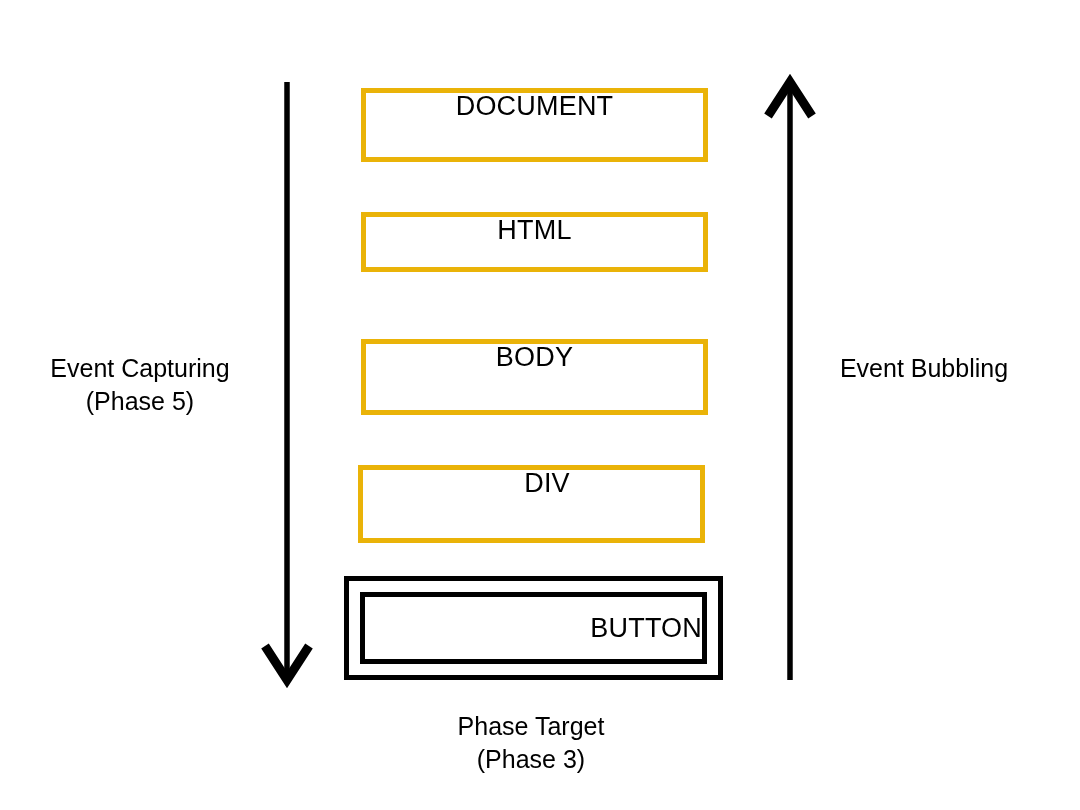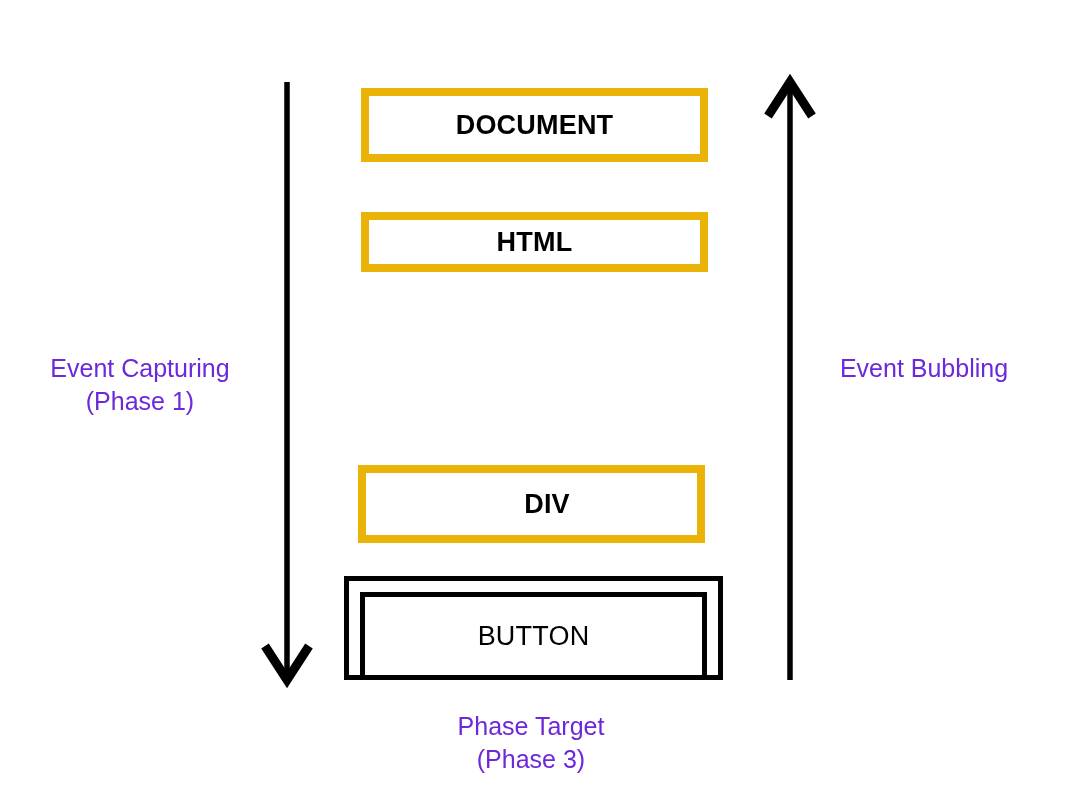--- a/index.html
+++ b/index.html
@@ -20,25 +20,24 @@
     width: 1080px;
     height: 810px;
     background: #ffffff;
   }
 
   
   .node-box {
     position: absolute;
     box-sizing: border-box;
     background: #ffffff;
-    border: 8px solid #eab308;
+    border: 5px solid #eab308;
     display: flex;
-    align-items: center;
+    align-items: flex-start;
     justify-content: center;
-    font-weight: bold;
   }
   .node-label {
     font-size: 27px;
     line-height: 1;
     letter-spacing: 0.2px;
     color: #000000;
     white-space: nowrap;
   }
 
   #box-document { left: 361px; top: 88px;  width: 347px; height: 74px; }
@@ -57,63 +56,66 @@
     background: #ffffff;
     border: 5px solid #000000;
     padding: 0;
   }
   #box-button-inner {
     position: absolute;
     box-sizing: border-box;
     left: 360px;
     top: 592px;
     width: 347px;
-    height: 88px;
+    height: 72px;
     background: #ffffff;
     border: 5px solid #000000;
     display: flex;
     align-items: center;
-    justify-content: center;
+    justify-content: flex-end;
   }
 
   
   .arrow-svg {
     position: absolute;
     overflow: visible;
   }
   #arrow-capturing { left: 257px; top: 74px; }
   #arrow-bubbling  { left: 760px; top: 74px; }
 
   
   .caption {
     position: absolute;
     text-align: center;
     font-size: 25px;
     line-height: 1.32;
-    color: #6d28d9;
+    color: #000000;
     white-space: nowrap;
   }
   #caption-capturing { left: 22px;  top: 352px; width: 236px; }
   #caption-bubbling  { left: 806px; top: 352px; width: 236px; }
   #caption-target    { left: 413px; top: 710px; width: 236px; }
   .caption-line { display: block; }
 </style>
 </head>
 <body>
 
 <div id="canvas">
 
   <div class="node-box" id="box-document">
     <span class="node-label">DOCUMENT</span>
   </div>
 
   <div class="node-box" id="box-html">
     <span class="node-label">HTML</span>
   </div>
 
+  <div class="node-box" id="box-body">
+    <span class="node-label">BODY</span>
+  </div>
 
   <div class="node-box" id="box-div">
     <span class="node-label">DIV</span>
   </div>
 
   <div id="box-button-outer"></div>
   <div id="box-button-inner">
     <span class="node-label">BUTTON</span>
   </div>
 
@@ -122,21 +124,21 @@
     <polyline points="8,572 30,606 52,572" fill="none" stroke="#000000" stroke-width="9" stroke-linecap="butt" stroke-linejoin="miter"></polyline>
   </svg>
 
   <svg class="arrow-svg" id="arrow-bubbling" width="60" height="620" viewBox="0 0 60 620">
     <line x1="30" y1="14" x2="30" y2="606" stroke="#000000" stroke-width="5.5" stroke-linecap="butt"></line>
     <polyline points="8,42 30,8 52,42" fill="none" stroke="#000000" stroke-width="9" stroke-linecap="butt" stroke-linejoin="miter"></polyline>
   </svg>
 
   <div class="caption" id="caption-capturing">
     <span class="caption-line">Event Capturing</span>
-    <span class="caption-line">(Phase 1)</span>
+    <span class="caption-line">(Phase 5)</span>
   </div>
 
   <div class="caption" id="caption-bubbling">
     <span class="caption-line">Event Bubbling</span>
   </div>
 
   <div class="caption" id="caption-target">
     <span class="caption-line">Phase Target</span>
     <span class="caption-line">(Phase 3)</span>
   </div>

